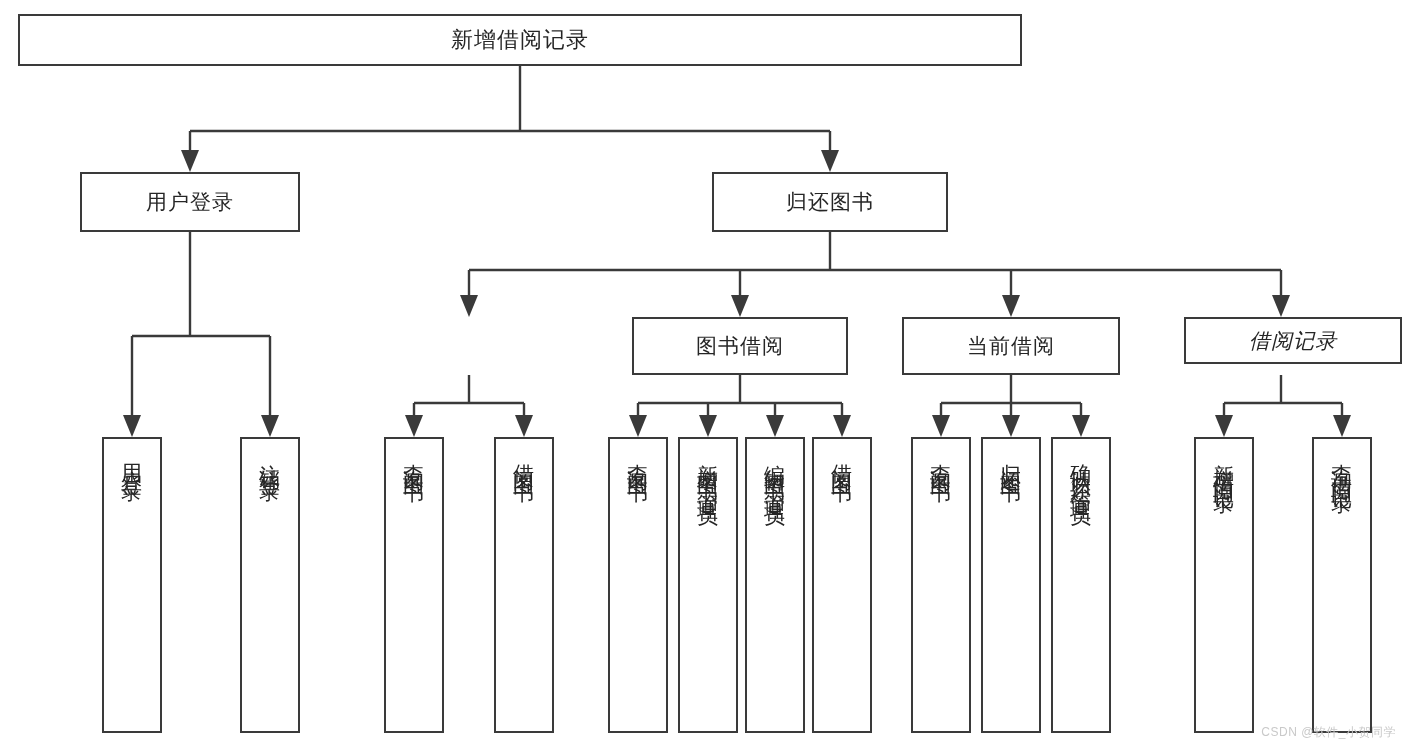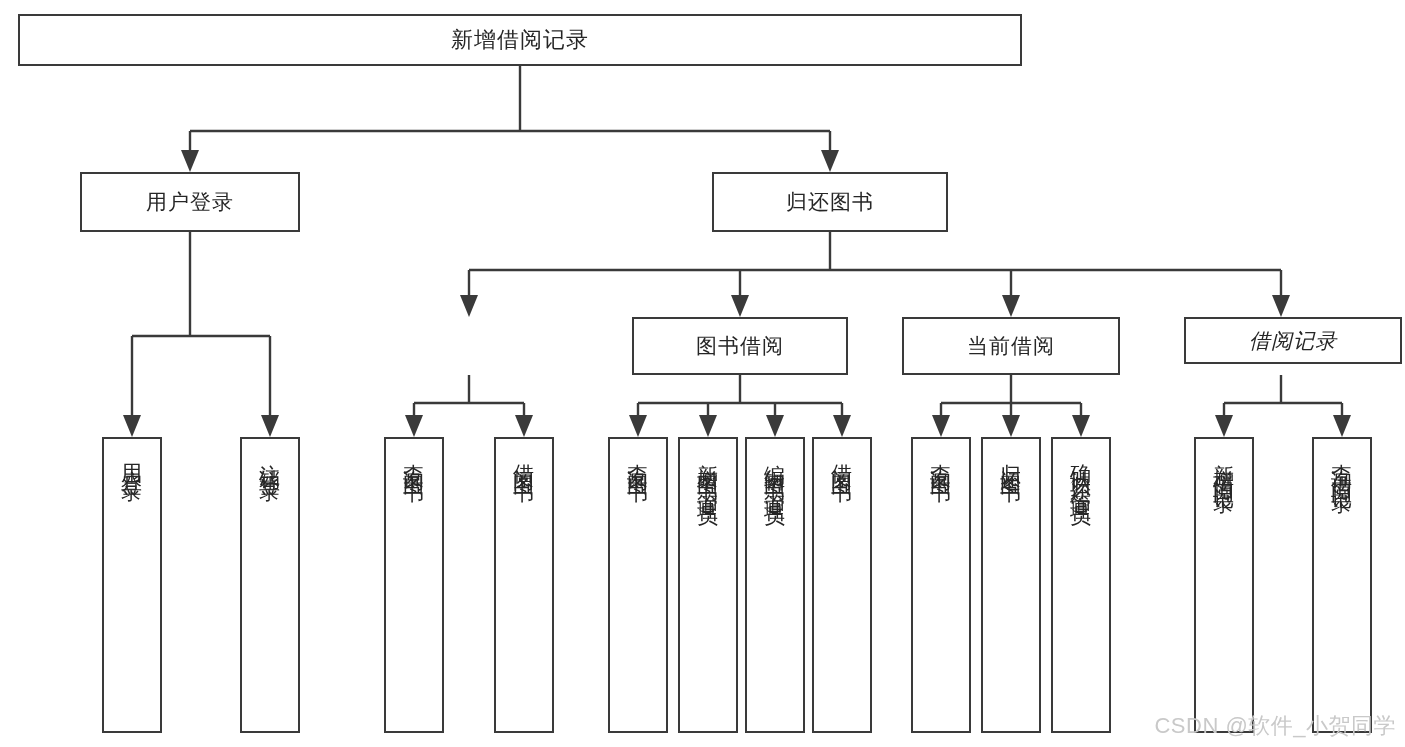--- a/index.html
+++ b/index.html
@@ -50,21 +50,21 @@
     position:absolute;left:0;top:0;width:1405px;height:747px;
     pointer-events:none;
   }
   svg#lines path, svg#lines line{
     stroke:#3a3a3a;stroke-width:2.4;fill:none;
   }
   svg#lines polygon{ fill:#3a3a3a; }
   #watermark{
     position:absolute;
     right:9px;bottom:6px;
-    font-size:22px;
+    font-size:12px;
     color:#c9c9c9;
     letter-spacing:0.5px;
     white-space:nowrap;
     pointer-events:none;
   }
 </style>
 </head>
 <body>
 
 <div id="diagram">

